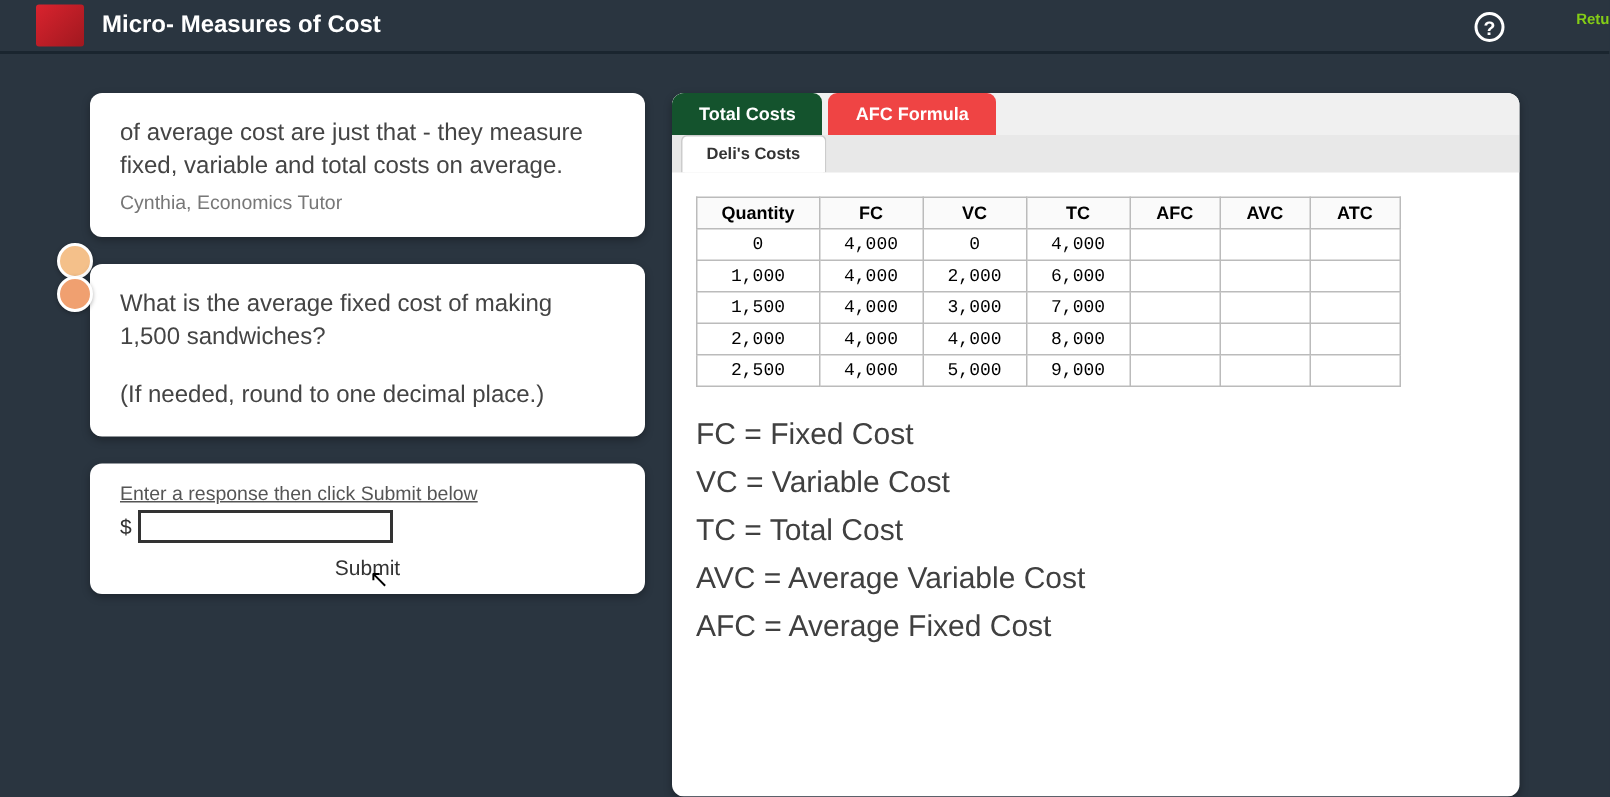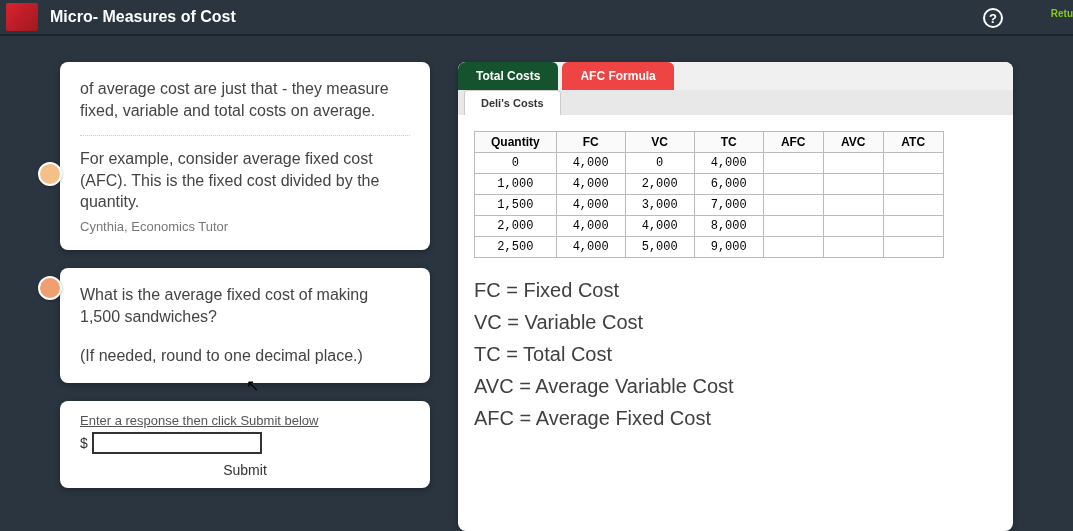--- a/index.html
+++ b/index.html
@@ -10,21 +10,21 @@
       height: 531px;
       overflow: hidden;
       position: relative;
     }
     .header {
       background: #2a3540;
       color: #fff;
       height: 36px;
       display: flex;
       align-items: center;
-      padding: 0 6px;
+      padding: 0 24px;
       position: relative;
       border-bottom: 2px solid #1a252f;
     }
     .brand-top {
       position: absolute;
       top: -16px;
       left: 140px;
       font-family: Georgia, serif;
       font-size: 22px;
       font-weight: bold;
@@ -70,21 +70,21 @@
       position: absolute;
       right: 0;
       top: 8px;
       color: #84cc16;
       font-size: 10px;
       font-weight: 600;
       margin-left: 45px;
     }
     .content {
       display: flex;
-      gap: 28px;
+      gap: 18px;
       padding: 26px 60px 0 60px;
       height: calc(100% - 36px);
     }
     .left-panel {
       width: 370px;
       display: flex;
       flex-direction: column;
       gap: 18px;
     }
     .card {
@@ -259,21 +259,20 @@
   <div class="retu">Retu</div>
 </div>
 
 <div class="content">
 
   <div class="left-panel">
 
     <div class="card tutor-card">
       <div class="avatar a1"></div>
       <div class="p1">of average cost are just that - they measure fixed, variable and total costs on average.</div>
-      <div class="p2">For example, consider average fixed cost (AFC). This is the fixed cost divided by the quantity.</div>
       <div class="signature">Cynthia, Economics Tutor</div>
     </div>
 
     <div class="card question-card">
       <div class="avatar a2"></div>
       <div class="q1">What is the average fixed cost of making 1,500 sandwiches?</div>
       <div class="q2">(If needed, round to one decimal place.)</div>
     </div>
 
     <div class="card input-card">

